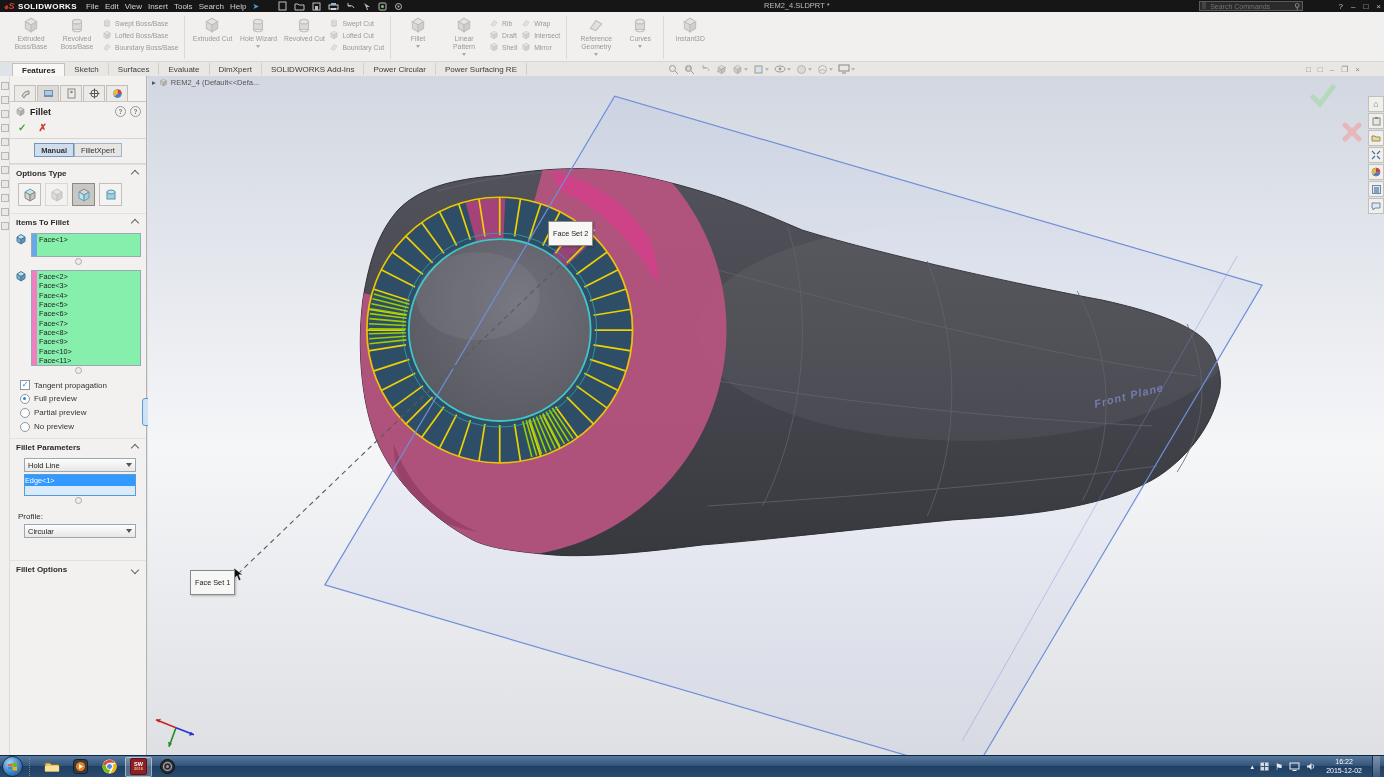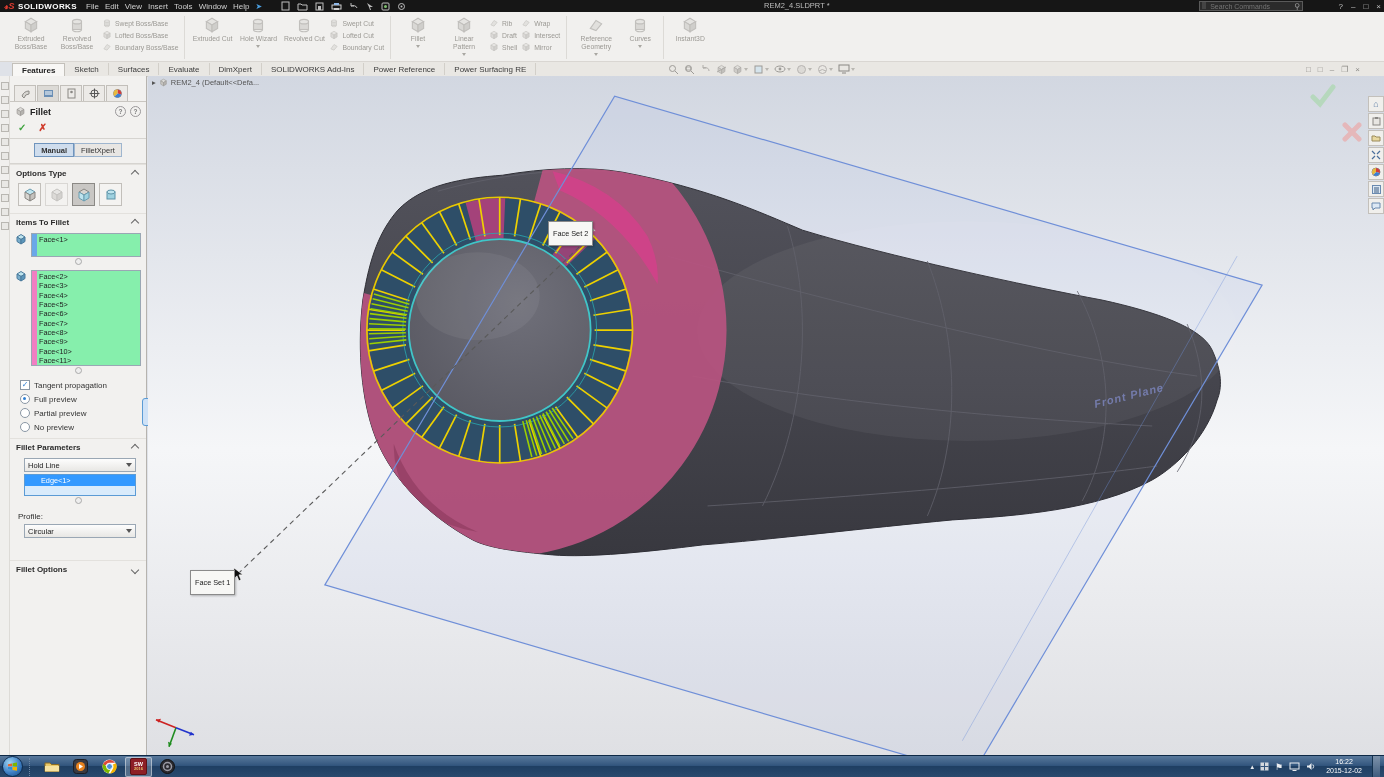--- a/index.html
+++ b/index.html
@@ -74,28 +74,28 @@
   .ftbtn.selected{background:#c9c7c4;border-color:#8b8985}
   .selrow{display:flex;gap:4px;padding:3px 5px 0 5px;align-items:flex-start}
   .selbox{flex:1;background:#86efac;border:1px solid #9aa7b4;display:flex}
   .selstrip{width:5px}
   .strip-blue{background:#6aa7e8}
   .strip-pink{background:#f07ec2}
   .sellist{flex:1;padding:1px 2px;font-size:7.3px;color:#222;line-height:1.28}
   .resize-dot{width:5px;height:5px;border:1px solid #aaa;border-radius:50%;margin:1px auto 2px auto;background:#eee}
   .checkrow{display:flex;align-items:center;gap:4px;padding:4px 6px 1px 10px}
   .cbox{width:8px;height:8px;border:1px solid #8a97a5;background:#fff;font-size:8px;line-height:7px;color:#2f7fd3;text-align:center}
-  .radiorow{display:flex;align-items:center;gap:4px;padding:3px 6px 1px 10px}
+  .radiorow{display:flex;gap:4px;padding:3px 6px 1px 10px}
   .radio{width:8px;height:8px;border:1px solid #8a97a5;border-radius:50%;background:#fff;position:relative}
   .radio.on::after{content:"";position:absolute;left:2px;top:2px;width:3px;height:3px;border-radius:50%;background:#2f7fd3}
   .dropdown{margin:3px 10px 2px 14px;height:12px;border:1px solid #9aa7b4;background:linear-gradient(#fdfdfd,#e8e7e4);
             display:flex;align-items:center;justify-content:space-between;padding:0 3px;font-size:7.5px;color:#222}
   .dd-caret{width:0;height:0;border-left:3px solid transparent;border-right:3px solid transparent;border-top:4px solid #555}
   .edgelist{margin:2px 10px 0 14px;border:1px solid #5b9bd5;background:#d9ebfb}
-  .edgesel{background:#3399ff;color:#fff;font-size:7.3px;padding:1px 16px}
+  .edgesel{background:#3399ff;color:#fff;font-size:7.3px;padding:1px 0}
   .edgeblank{height:9px}
   .plabel{padding:6px 0 0 8px;color:#2b2b2b}
   .splitter{position:absolute;left:142px;top:398px;width:8px;height:26px;background:#cfe2f7;border:1px solid #5b9bd5;border-radius:3px}
 
   
   .viewport{position:absolute;left:148px;top:76px;right:0;bottom:22px;
             background:linear-gradient(#d2d7e1 0%,#eceef2 40%,#f5f6f8 55%,#dfe0e4 100%)}
   .viewport svg.scene{position:absolute;left:0;top:0;width:100%;height:100%}
   .flyout-tree{position:absolute;left:4px;top:2px;display:flex;align-items:center;gap:3px;font-size:7.5px;color:#555}
   .vright{position:absolute;right:1px;top:20px;width:15px;display:flex;flex-direction:column;gap:1px}
@@ -148,21 +148,21 @@
   <div class="sw-logo">
     <span class="mark">𝓻S</span>
     <span>SOLIDWORKS</span>
   </div>
   <div style="display:flex">
     <span class="menu-item">File</span>
     <span class="menu-item">Edit</span>
     <span class="menu-item">View</span>
     <span class="menu-item">Insert</span>
     <span class="menu-item">Tools</span>
-    <span class="menu-item">Window</span>
+    <span class="menu-item">Search</span>
     <span class="menu-item">Help</span>
     <span class="menu-item" style="color:#4a9fe0">➤</span>
   </div>
   <div class="qicons">
     <span class="qico">
         <svg width="9" height="10">
           <rect x="1" y="1" width="7" height="8" fill="none" stroke="#bdbdbd"></rect>
         </svg>
       </span>
     <span class="qico">
@@ -382,21 +382,21 @@
   </div>
 </div>
 
 <div class="tabsrow">
   <span class="ctab active">Features</span>
   <span class="ctab">Sketch</span>
   <span class="ctab">Surfaces</span>
   <span class="ctab">Evaluate</span>
   <span class="ctab">DimXpert</span>
   <span class="ctab">SOLIDWORKS Add-Ins</span>
-  <span class="ctab">Power Reference</span>
+  <span class="ctab">Power Circular</span>
   <span class="ctab">Power Surfacing RE</span>
 </div>
 
 <div class="headsup">
   <span class="hicon">
       <svg width="11" height="11">
         <circle cx="4.5" cy="4.5" r="3" fill="none" stroke="#84827e"></circle>
         <line x1="7" y1="7" x2="10" y2="10" stroke="#84827e"></line>
       </svg>
     </span>

